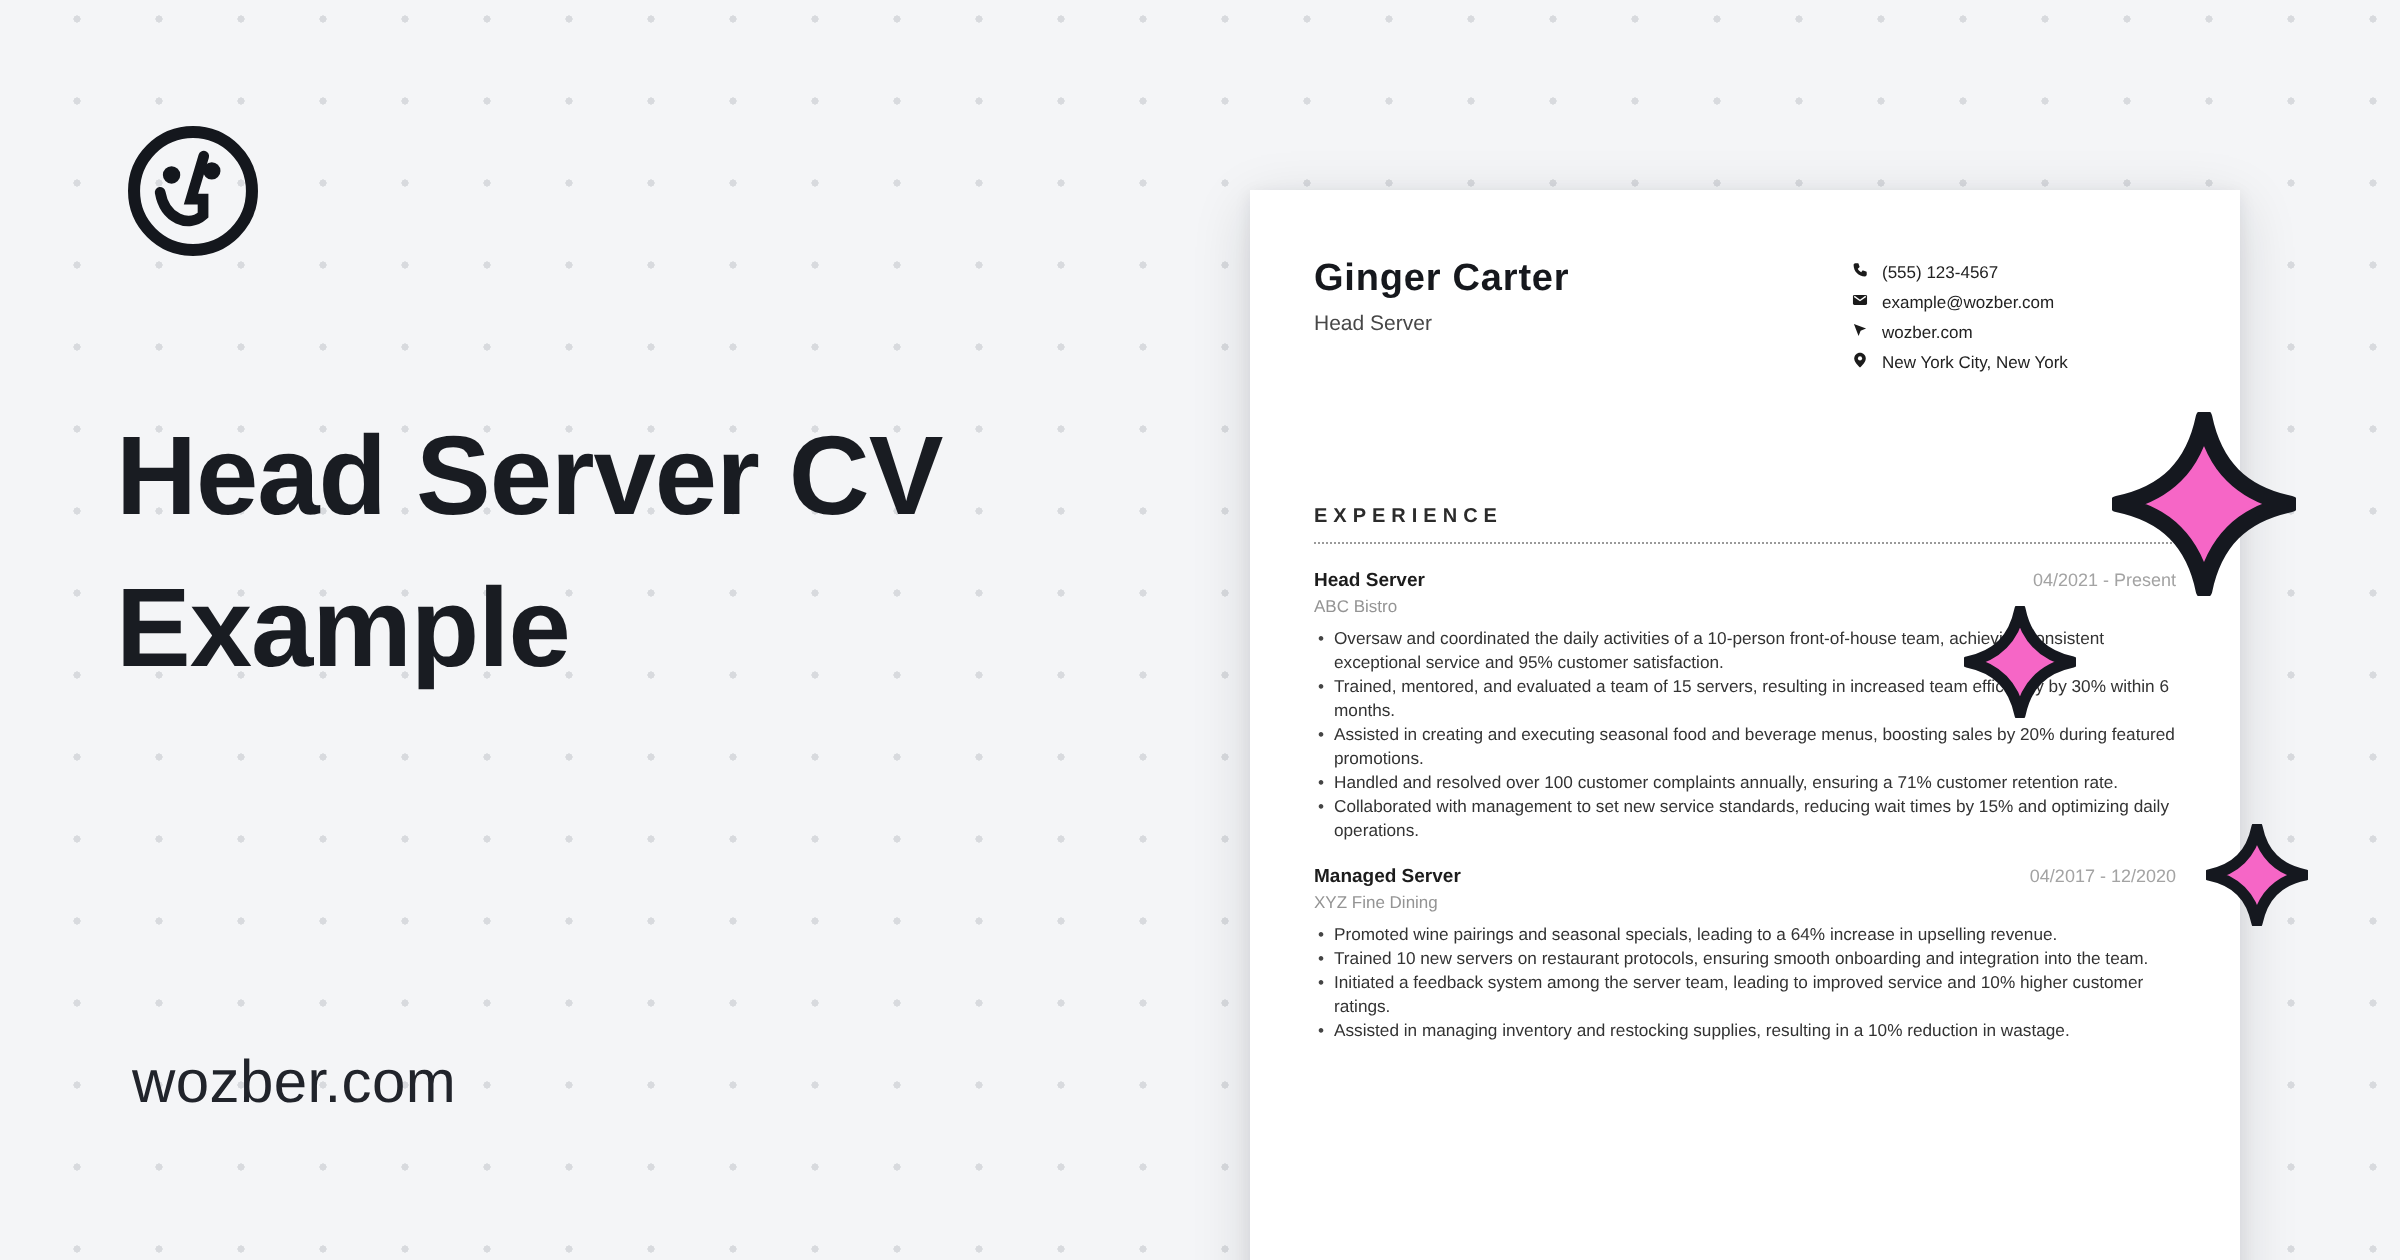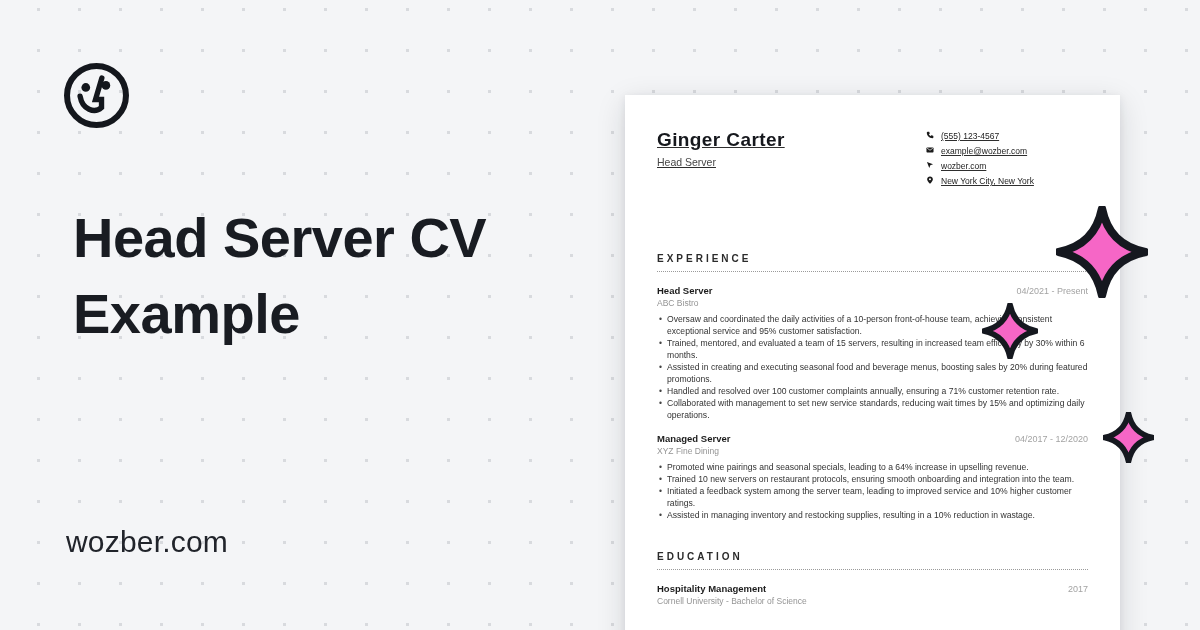--- a/index.html
+++ b/index.html
@@ -11,38 +11,38 @@
     background-color:#f4f5f7;
     background-image: radial-gradient(circle, #d8dade 1.7px, transparent 1.9px);
     background-size:41px 41px;
     background-position:18px 30px;
     overflow:hidden;
   }
 
   
   .logo { position:absolute; left:63px; top:62px; width:67px; height:67px; }
   .hero-title {
-    position:absolute; left:73px; top:200px; width:470px;
+    position:absolute; left:58px; top:200px; width:470px;
     font-size:56px; line-height:76px; font-weight:800;
     letter-spacing:-0.5px; color:#191c22;
   }
   .brand-domain {
     position:absolute; left:66px; top:525px;
     font-size:30px; font-weight:400; color:#21242b; letter-spacing:0.2px;
   }
 
   
   .paper {
     position:absolute; left:625px; top:95px; width:495px; height:560px;
     background:#ffffff;
     box-shadow: 0 8px 28px rgba(20,25,35,.14), 0 2px 8px rgba(20,25,35,.08);
     padding:34px 32px 0 32px;
     color:#2e2e2e;
   }
-  .paper-header { display:flex; justify-content:space-between; align-items:flex-start;text-decoration:underline; }
+  .paper-header { display:flex; justify-content:space-between; align-items:flex-start; }
   .cv-name { font-size:19px; font-weight:700; letter-spacing:0.4px; color:#16181d; }
   .cv-role { margin-top:5px; font-size:10.5px; color:#474747; }
   .contact { width:162px; margin-top:2px; }
   .contact-row { display:flex; align-items:flex-start; margin-bottom:5px; }
   .contact-row svg { width:8px; height:8px; flex:0 0 8px; margin-right:7px; }
   .contact-text { font-size:8.5px; color:#222; white-space:nowrap; }
 
   .section { margin-top:30px; }
   .section.first { margin-top:62px; }
   .section-heading {
@@ -152,30 +152,20 @@
         <div class="entry-sub">XYZ Fine Dining</div>
         <ul class="bullets">
           <li>Promoted wine pairings and seasonal specials, leading to a 64% increase in upselling revenue.</li>
           <li>Trained 10 new servers on restaurant protocols, ensuring smooth onboarding and integration into the team.</li>
           <li>Initiated a feedback system among the server team, leading to improved service and 10% higher customer ratings.</li>
           <li>Assisted in managing inventory and restocking supplies, resulting in a 10% reduction in wastage.</li>
         </ul>
       </div>
     </div>
 
-    <div class="section">
-      <div class="section-heading">EDUCATION</div>
-      <div class="entry">
-        <div class="entry-head">
-          <span class="entry-title">Hospitality Management</span>
-          <span class="entry-date">2017</span>
-        </div>
-        <div class="entry-sub">Cornell University - Bachelor of Science</div>
-      </div>
-    </div>
 
   </div>
 
   <div class="sparkle sparkle-large">
     <svg viewBox="0 0 100 100">
       <path d="M50 3 C55.5 29.5 70.5 44.5 97 50 C70.5 55.5 55.5 70.5 50 97 C44.5 70.5 29.5 55.5 3 50 C29.5 44.5 44.5 29.5 50 3 Z" fill="#f666c6" stroke="#15181f" stroke-width="9" stroke-linejoin="round"></path>
     </svg>
   </div>
   <div class="sparkle sparkle-medium">
     <svg viewBox="0 0 100 100">

